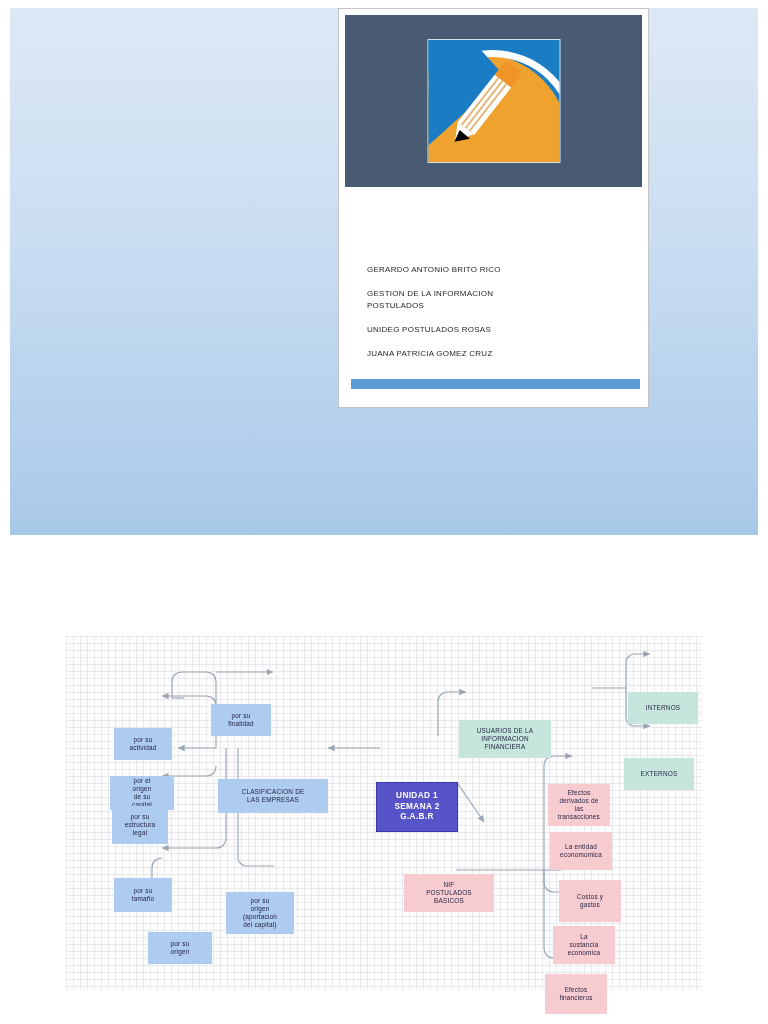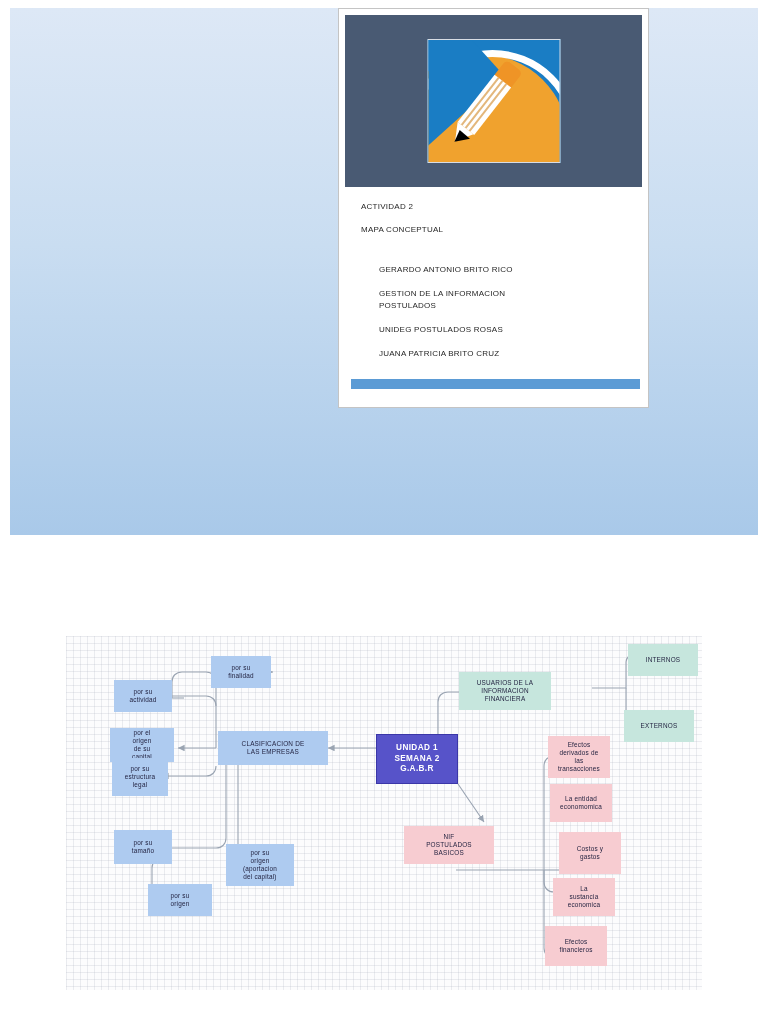--- a/index.html
+++ b/index.html
@@ -106,21 +106,21 @@
   .slide-line{
     font-size:8px;
     color:#262626;
     letter-spacing:0.25px;
     line-height:12px;
     margin-bottom:11px;
     white-space:pre-line;
   }
   #slide-head{top:192px;}
   #slide-sub{top:255px;left:28px;}
-  #slide-sub .slide-line{margin-bottom:12px;margin-left:12px;}
+  #slide-sub .slide-line{margin-bottom:12px;}
   #slide-bar{
     position:absolute;
     left:12px; top:370px;
     width:289px; height:10px;
     background:#5b9bd5;
   }
 
   
   #map-page{
     position:absolute;
@@ -140,20 +140,21 @@
     align-items:center;
     justify-content:center;
     text-align:center;
     font-size:6.4px;
     line-height:8px;
     letter-spacing:.2px;
     color:#1f1f3d;
     white-space:pre-line;
     padding:15px;
     z-index:3;
+    margin-top:48px;
   }
   .n-blue{background:#aecbf0;}
   .n-teal{background:#c6e6dd;}
   .n-pink{background:#f7ccd1;}
   .n-center{
     background:#5753c9;
     color:#ffffff;
     font-weight:bold;
     font-size:8.2px;
     line-height:10.5px;
@@ -180,31 +181,27 @@
             <div class="ln" style="left:4px"></div>
             <div class="ln" style="left:9px"></div>
             <div class="ln" style="left:14px"></div>
           </div>
           <div class="tip"></div>
         </div>
         <div class="cursor-arrow"></div>
       </div>
     </div>
 
-    <div class="slide-text-block" id="slide-head">
-      <div class="slide-line">ACTIVIDAD 2</div>
-      <div class="slide-line">MAPA CONCEPTUAL</div>
-    </div>
 
     <div class="slide-text-block" id="slide-sub">
       <div class="slide-line">GERARDO ANTONIO BRITO RICO</div>
       <div class="slide-line">GESTION DE LA INFORMACION
 POSTULADOS</div>
       <div class="slide-line">UNIDEG POSTULADOS ROSAS</div>
-      <div class="slide-line">JUANA PATRICIA BRITO CRUZ</div>
+      <div class="slide-line">JUANA PATRICIA GOMEZ CRUZ</div>
     </div>
 
     <div id="slide-bar"></div>
   </div>
 </div>
 
 <div id="map-page">
 
   <svg id="map-svg" viewBox="0 0 636 354" xmlns="http://www.w3.org/2000/svg">
     <defs>

